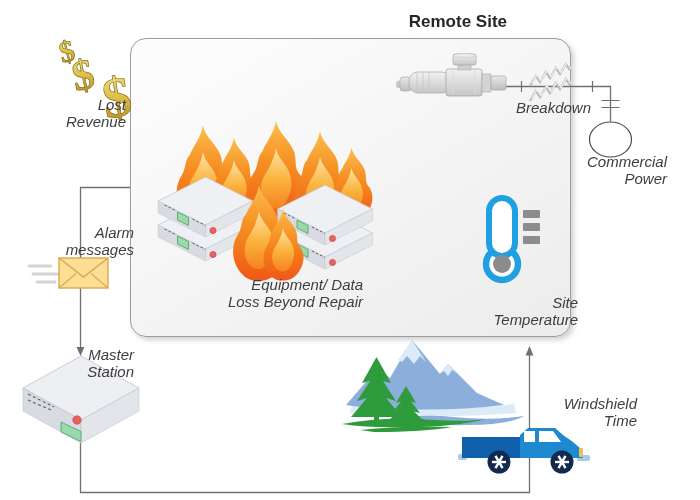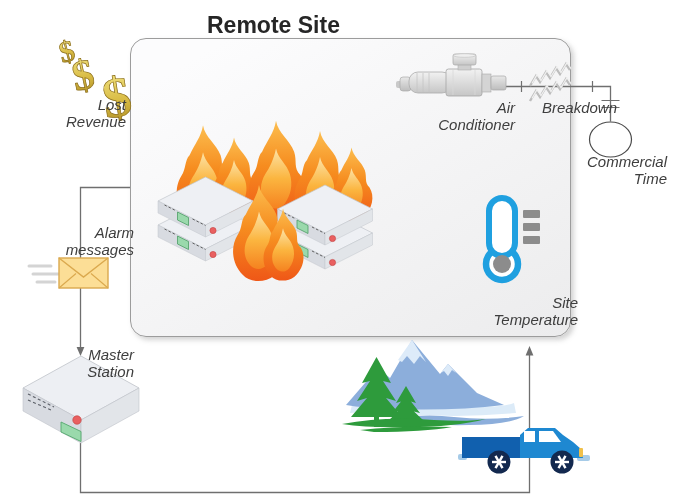--- a/index.html
+++ b/index.html
@@ -10,22 +10,22 @@
     left:130px;top:38px;width:439px;height:297px;
     border:1px solid #9c9c9c;border-radius:16px;
     background:linear-gradient(150deg,#fcfcfd 10%,#f3f3f4 60%,#ececed 100%);
     box-shadow:3px 3px 5px rgba(130,130,130,.35);
   }
   .lbl{
     position:absolute;font-size:15px;line-height:17px;color:#3e3e3e;
     text-align:right;white-space:pre-line;font-style:italic;
   }
   #title{
-    position:absolute;left:207px;top:12px;width:300px;text-align:left;
-    font-size:23px;font-weight:bold;color:#262626;white-space:pre-line;
+    position:absolute;left:207px;top:12px;width:300px;text-align:right;
+    font-size:17px;font-weight:bold;color:#262626;white-space:pre-line;
   }
   svg{position:absolute;overflow:visible;}
   #defs-holder{width:0;height:0;}
 </style>
 </head>
 <body>
 
 <div id="canvas">
 
   <svg id="defs-holder" class="abs" aria-hidden="true">
@@ -215,21 +215,23 @@
     </g>
   </svg>
 
   <div id="title">Remote Site</div>
   <div class="lbl" style="left:36px;top:96px;width:90px">Lost
 Revenue</div>
   <div class="lbl" style="left:34px;top:224px;width:100px">Alarm
 messages</div>
   <div class="lbl" style="left:34px;top:346px;width:100px">Master
 Station</div>
-  <div class="lbl" style="left:405px;top:99px;width:110px">Air
-Conditioner</div>
-  <div class="lbl" style="left:517px;top:99px;width:100px">Breakdown</div>
+  <div class="lbl" style="left:163px;top:276px;width:200px">Equipment/ Data
+Loss Beyond Repair</div>
+  <div class="lbl" style="left:491px;top:99px;width:100px">Breakdown</div>
   <div class="lbl" style="left:557px;top:153px;width:110px">Commercial
-Time</div>
+Power</div>
   <div class="lbl" style="left:458px;top:294px;width:120px">Site
 Temperature</div>
+  <div class="lbl" style="left:527px;top:395px;width:110px">Windshield
+Time</div>
 
 </div>
 
 </body></html>

